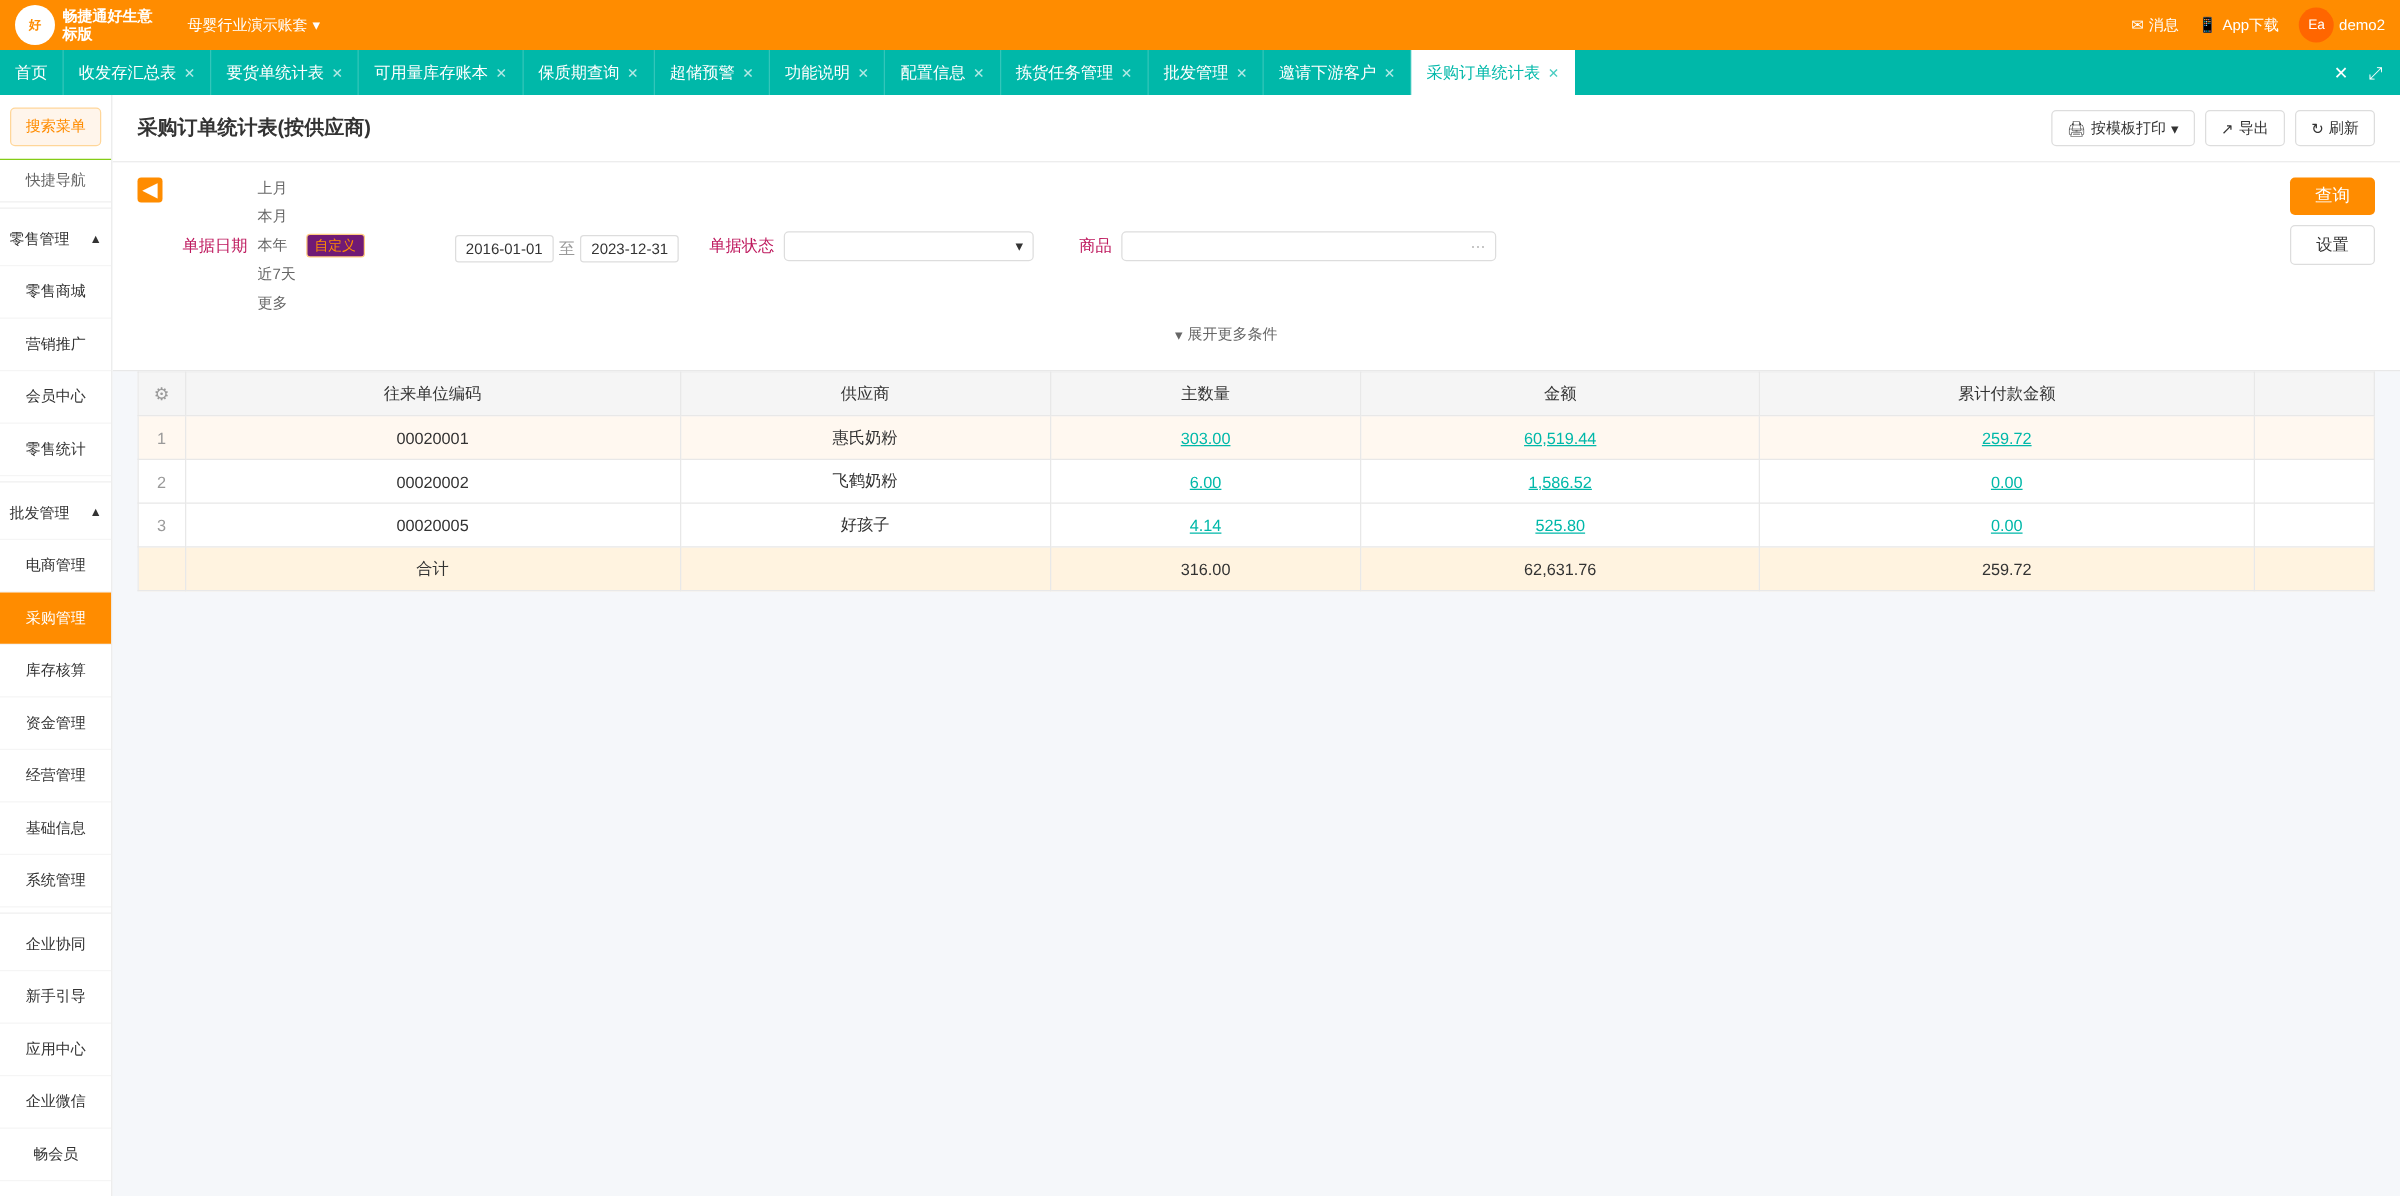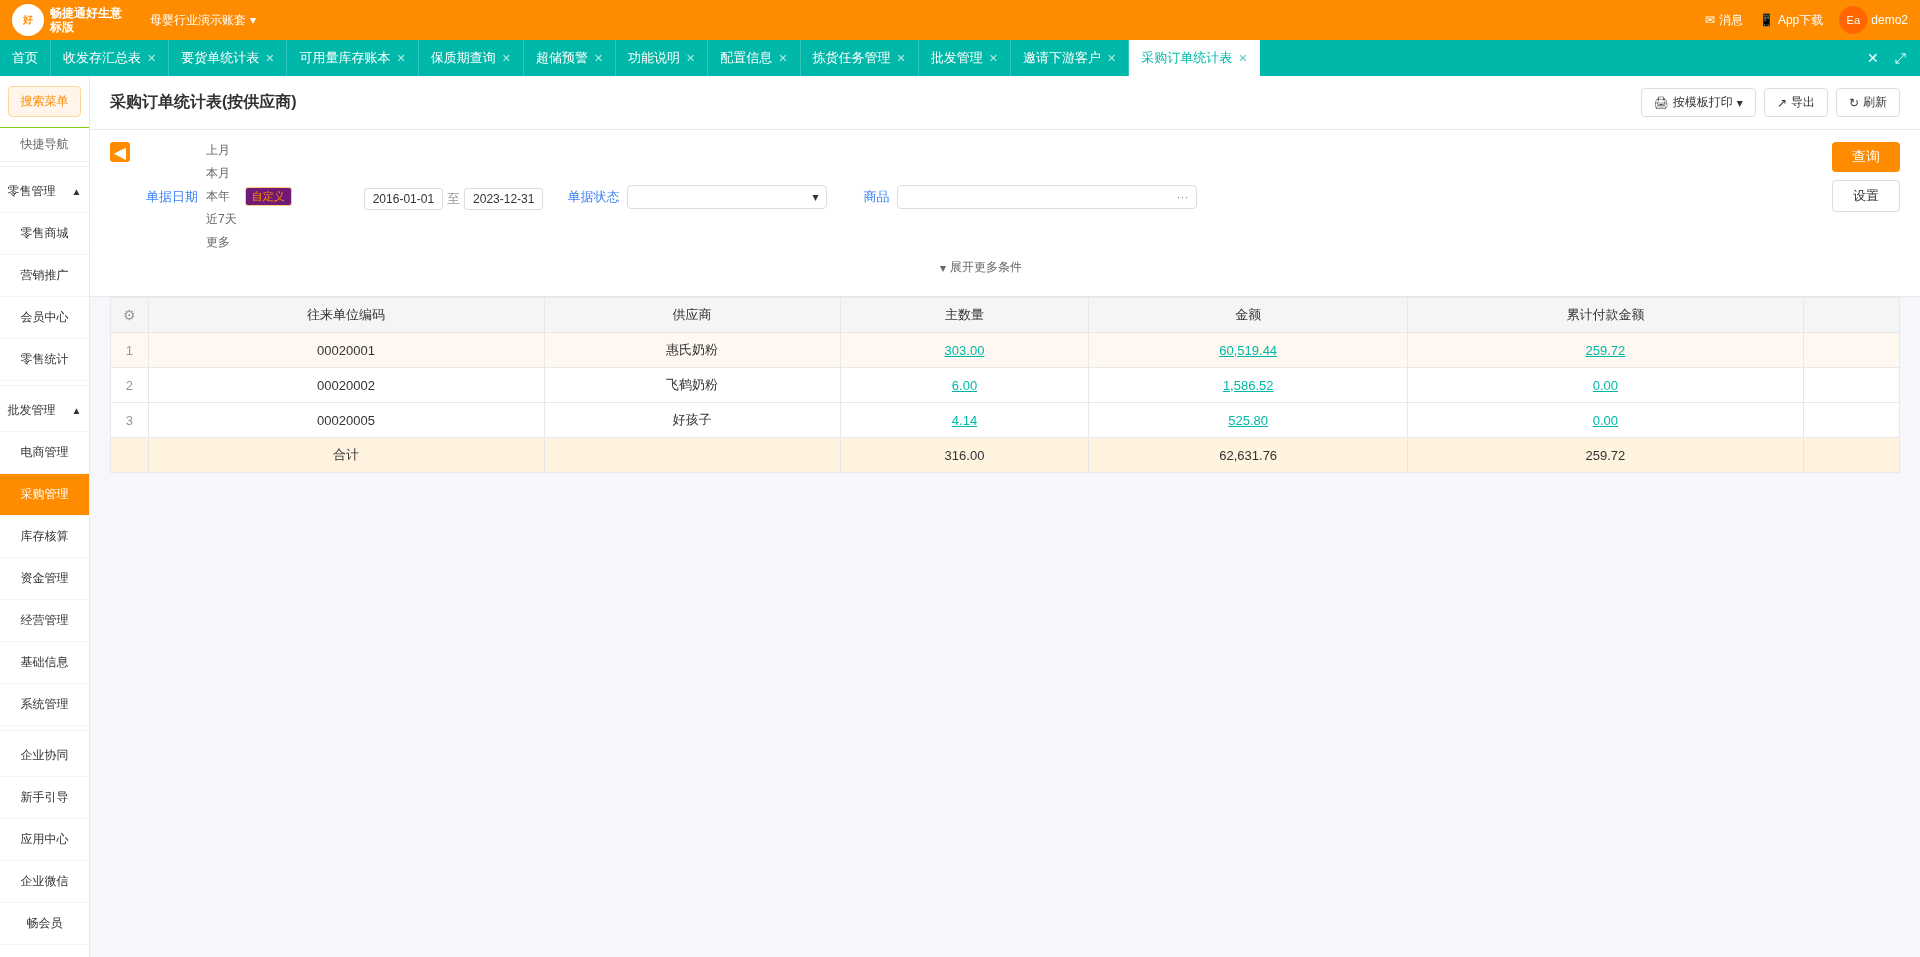--- a/index.html
+++ b/index.html
@@ -45,21 +45,21 @@
     .page-title { font-size: 16px; font-weight: bold; color: #333; }
     .page-actions { display: flex; gap: 8px; align-items: center; }
     .btn-template { display: flex; align-items: center; gap: 4px; padding: 5px 12px; border: 1px solid #ddd; border-radius: 4px; background: #fff; font-size: 12px; color: #333; cursor: pointer; }
     .btn-export { display: flex; align-items: center; gap: 4px; padding: 5px 12px; border: 1px solid #ddd; border-radius: 4px; background: #fff; font-size: 12px; color: #333; cursor: pointer; }
     .btn-refresh { display: flex; align-items: center; gap: 4px; padding: 5px 12px; border: 1px solid #ddd; border-radius: 4px; background: #fff; font-size: 12px; color: #333; cursor: pointer; }
 
     
     .filter-area { background: #fff; padding: 12px 20px; border-bottom: 1px solid #e8e8e8; flex-shrink: 0; }
     .filter-row { display: flex; align-items: center; gap: 16px; flex-wrap: wrap; }
     .filter-item { display: flex; align-items: center; gap: 8px; }
-    .filter-label { color: #3b82f6; font-size: 13px; white-space: nowrap; font-family: Liberation Serif, serif; }
+    .filter-label { color: #be185d; font-size: 13px; white-space: nowrap; font-family: Liberation Serif, serif; }
     .date-shortcuts { display: flex; gap: 6px; flex-direction: column; }
     .date-shortcut { color: #666; font-size: 12px; cursor: pointer; }
     .date-custom-badge { background: #701a75; border: 1px solid #ffcc80; color: #ff8c00; padding: 1px 6px; border-radius: 3px; font-size: 11px; }
     .filter-select { display: flex; align-items: center; border: 1px solid #ddd; border-radius: 4px; padding: 4px 8px; min-width: 160px; gap: 8px; cursor: pointer; font-size: 12px; color: #333; background: #fff; }
     .filter-input { display: flex; align-items: center; border: 1px solid #ddd; border-radius: 4px; padding: 4px 8px; min-width: 200px; font-size: 12px; color: #999; background: #fff; }
     .btn-query { padding: 6px 20px; background: #ff8c00; color: #fff; border: none; border-radius: 4px; font-size: 14px; cursor: pointer; }
     .btn-settings { padding: 6px 16px; background: #fff; color: #333; border: 1px solid #ddd; border-radius: 4px; font-size: 13px; cursor: pointer; margin-top: 4px; }
     .query-btn-col { display: flex; flex-direction: column; gap: 4px; margin-left: auto; }
 
     

